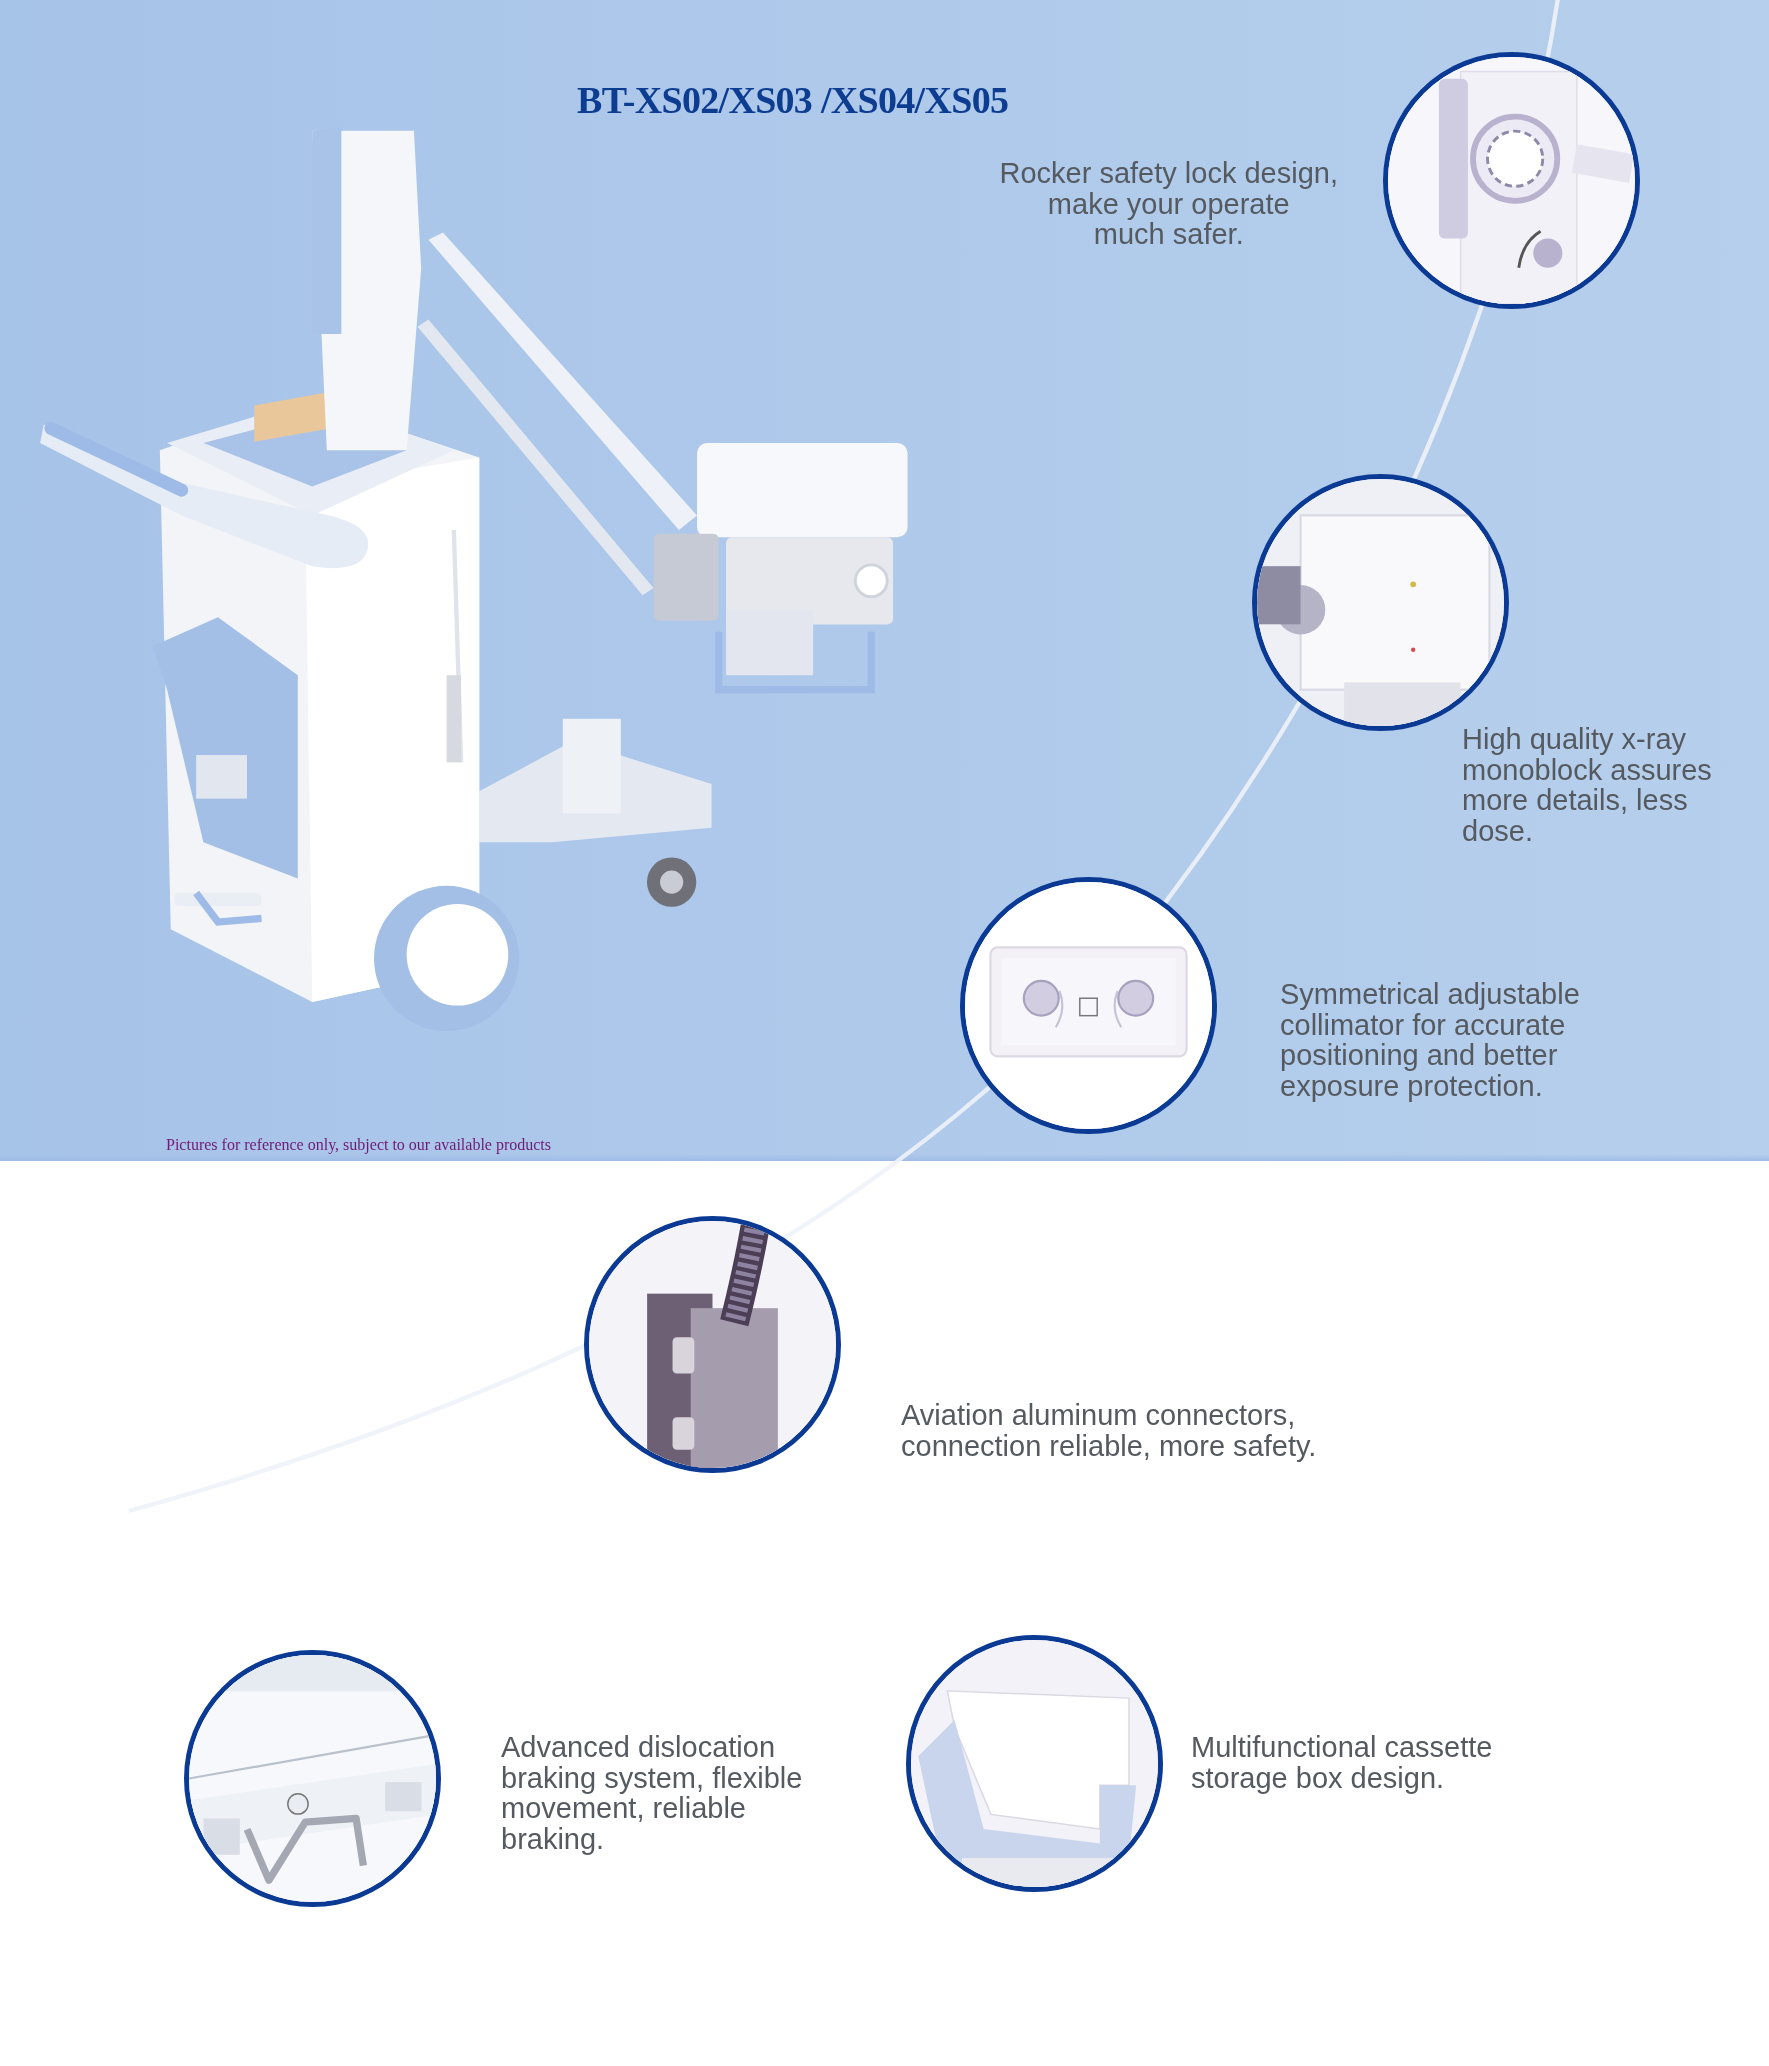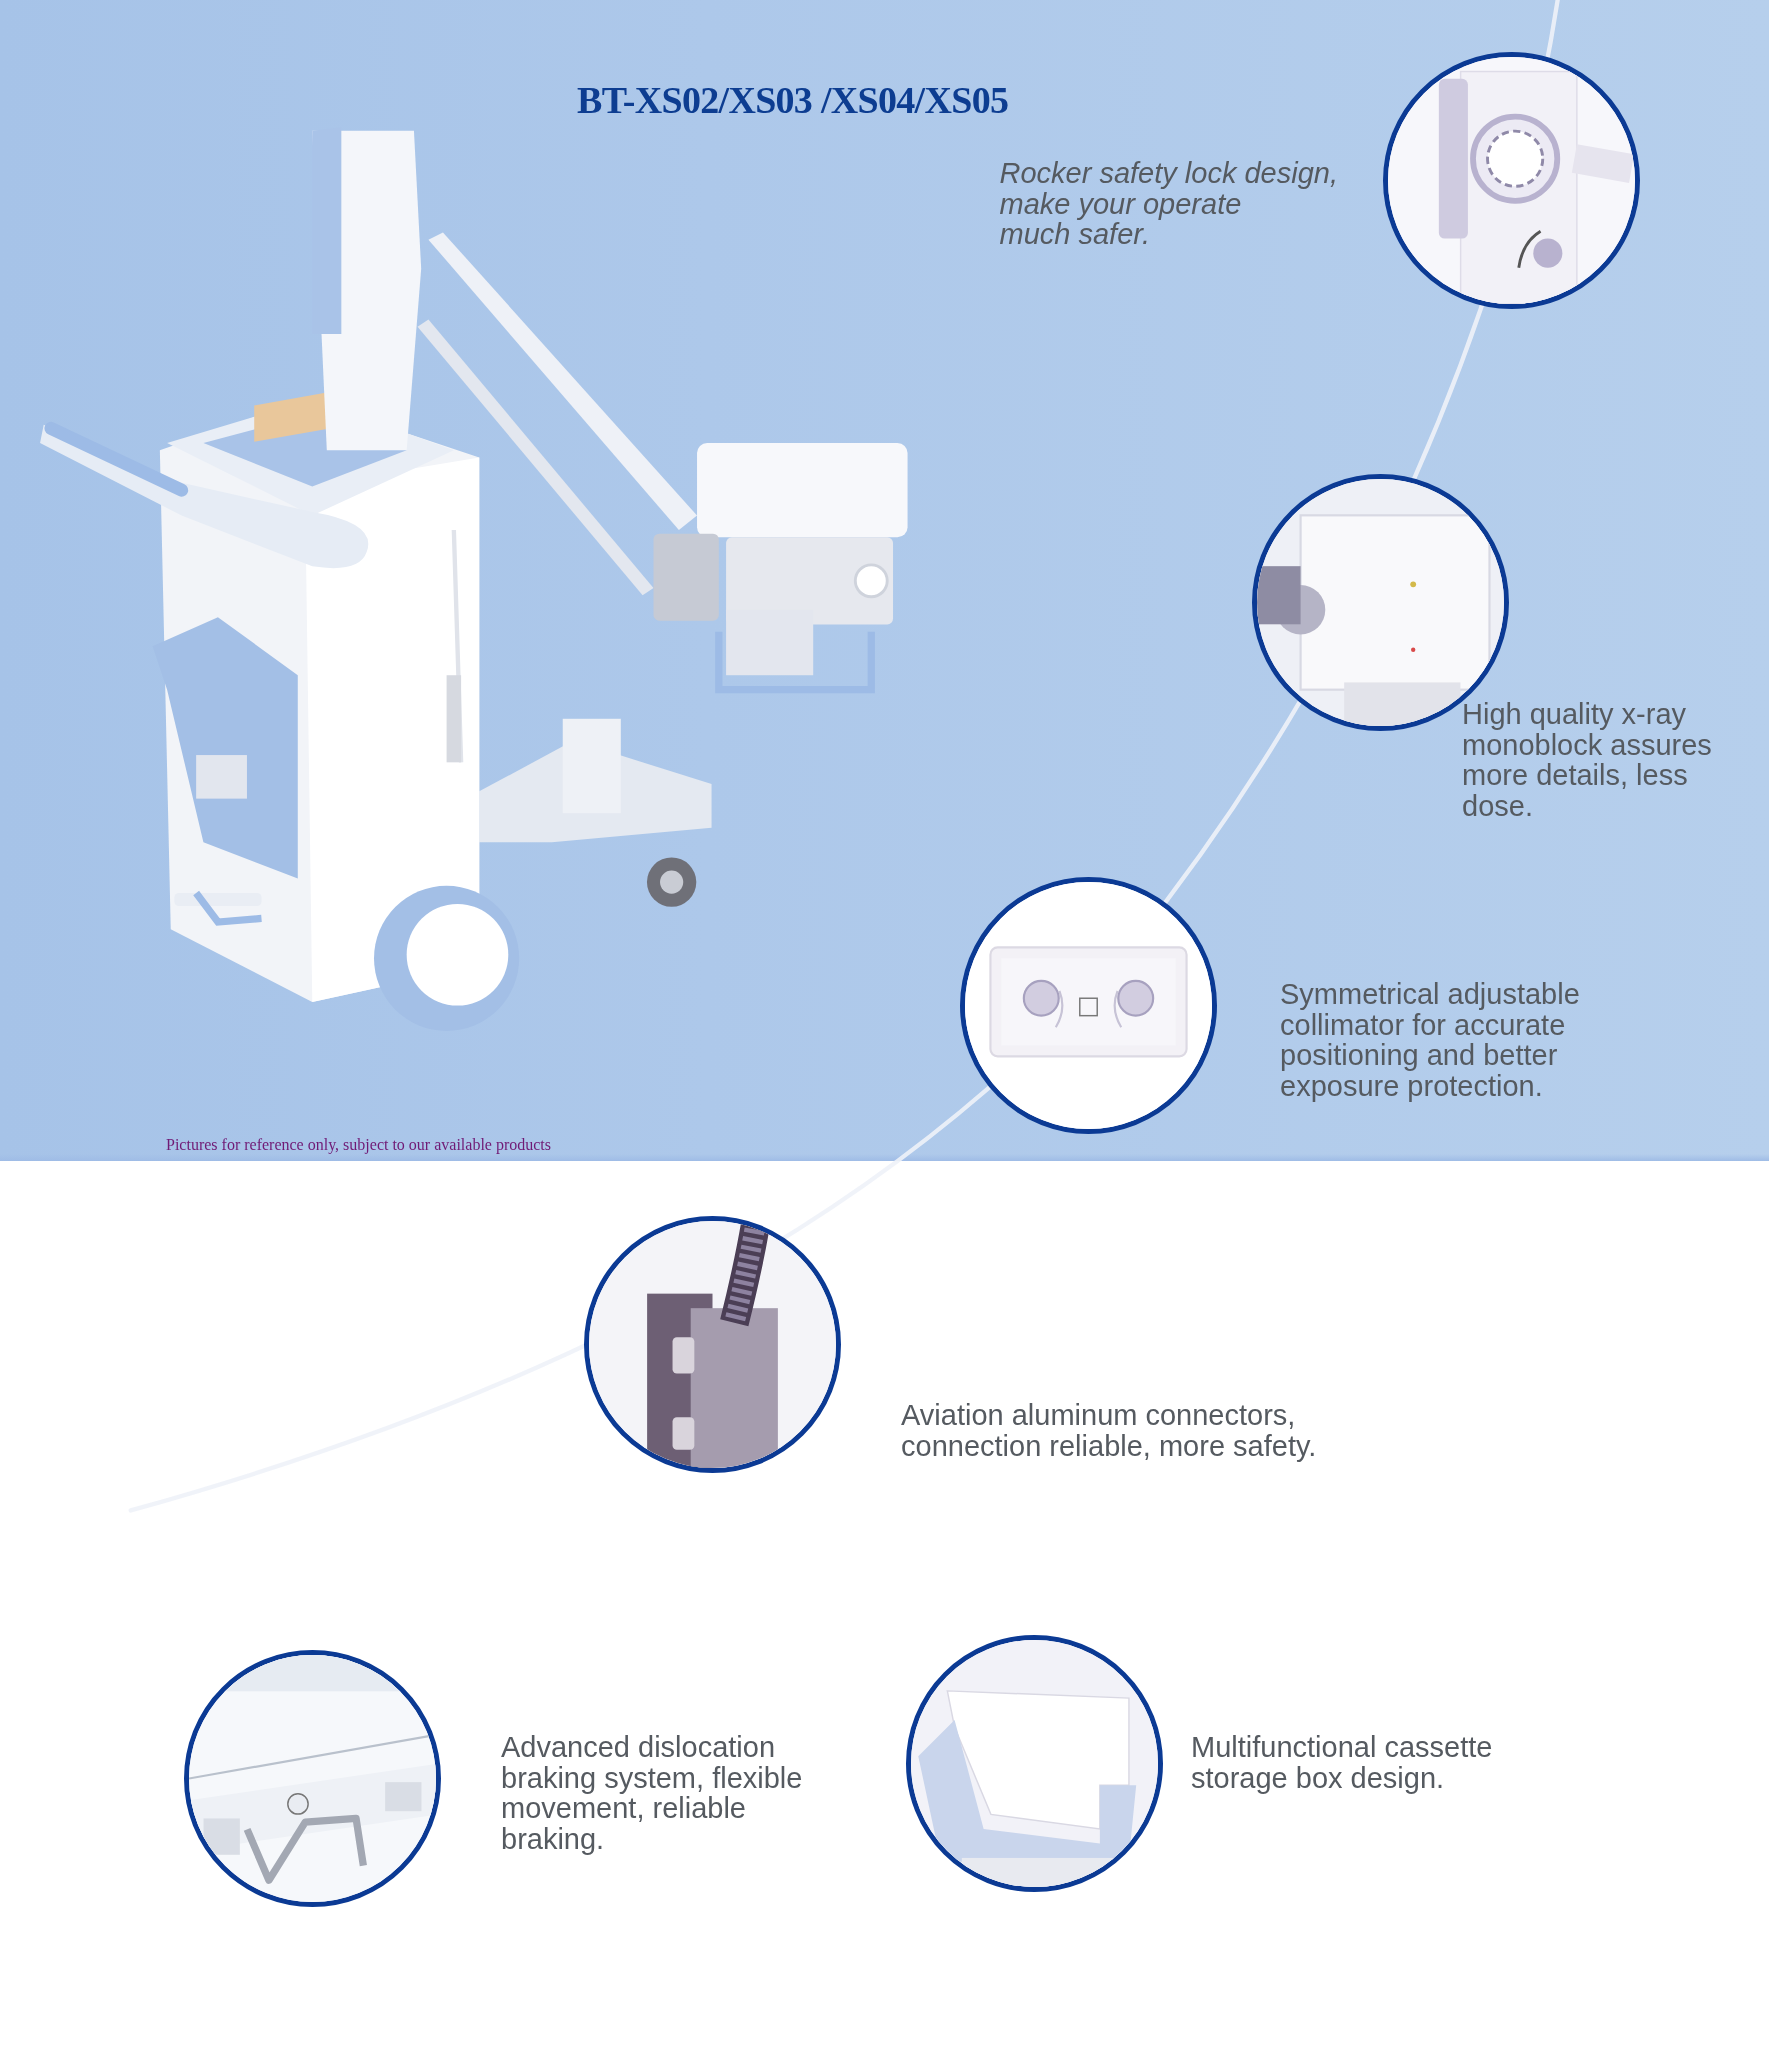--- a/index.html
+++ b/index.html
@@ -105,36 +105,36 @@
     <rect width="340" height="340" fill="#f7f7fb"></rect>
     <rect x="100" y="20" width="160" height="320" fill="#f2f1f7" stroke="#dedce8" stroke-width="2"></rect>
     <rect x="70" y="30" width="40" height="220" rx="8" fill="#cfcbe0"></rect>
     <circle cx="175" cy="140" r="58" fill="#eceaf4" stroke="#b8b2cf" stroke-width="8"></circle>
     <circle cx="175" cy="140" r="38" fill="#ffffff" stroke="#8f89a8" stroke-width="4" stroke-dasharray="10 6"></circle>
     <circle cx="220" cy="270" r="20" fill="#b8b2cf"></circle>
     <path d="M180 290 Q185 255 210 240" fill="none" stroke="#555" stroke-width="4"></path>
     <rect x="260" y="120" width="80" height="40" fill="#e6e4ee" transform="rotate(10 260 120)"></rect>
   </svg>
 </div>
-<div class="feature-text" style="right:431px; top:158px; text-align:left;font-style:italic;">Rocker safety lock design,
+<div class="feature-text" style="right:431px; top:158px; text-align:center;">Rocker safety lock design,
 make your operate
 much safer.</div>
 
 <div class="feature-circle" style="left:1252px; top:474px;">
   <svg width="247" height="247" viewBox="0 0 340 340">
     <rect width="340" height="340" fill="#eef0f6"></rect>
     <rect x="60" y="50" width="260" height="240" fill="#f9f9fb" stroke="#d8d9e3" stroke-width="3"></rect>
     <circle cx="60" cy="180" r="34" fill="#b5b4c6"></circle>
     <rect x="0" y="120" width="60" height="80" fill="#8e8ca3"></rect>
     <circle cx="215" cy="145" r="4" fill="#d3b94a"></circle>
     <circle cx="215" cy="235" r="3" fill="#d94a4a"></circle>
     <rect x="120" y="280" width="160" height="60" fill="#e2e3ea"></rect>
   </svg>
 </div>
-<div class="feature-text" style="left:1462px; top:699px;">High quality x-ray
+<div class="feature-text" style="left:1462px; top:724px;">High quality x-ray
 monoblock assures
 more details, less
 dose.</div>
 
 <div class="feature-circle" style="left:960px; top:877px;">
   <svg width="247" height="247" viewBox="0 0 340 340">
     <rect width="340" height="340" fill="#ffffff"></rect>
     <rect x="35" y="90" width="270" height="150" rx="10" fill="#f3f1f6" stroke="#dcd9e3" stroke-width="3"></rect>
     <rect x="50" y="105" width="240" height="120" fill="#f7f6fa"></rect>
     <circle cx="105" cy="160" r="24" fill="#d2cde0" stroke="#a7a1bf" stroke-width="3"></circle>

